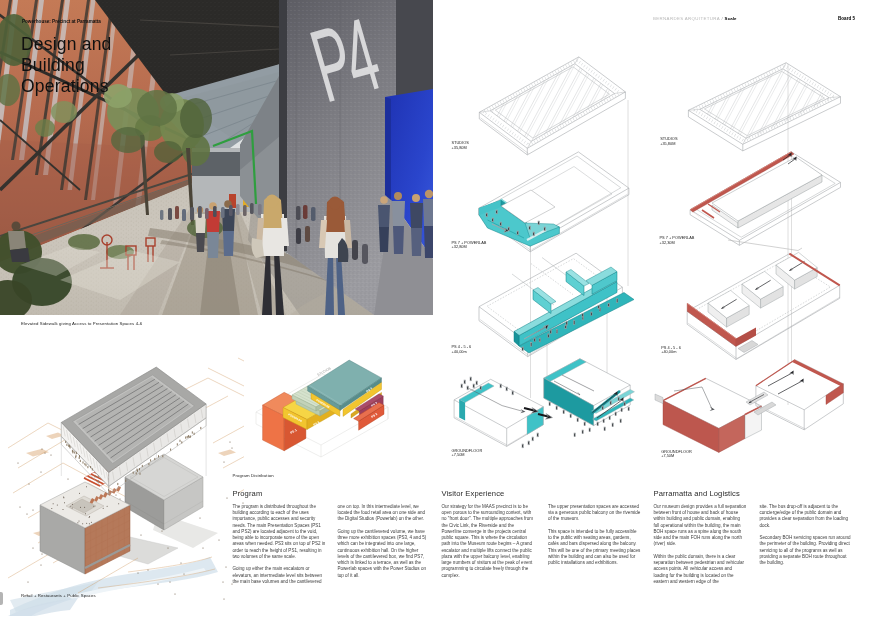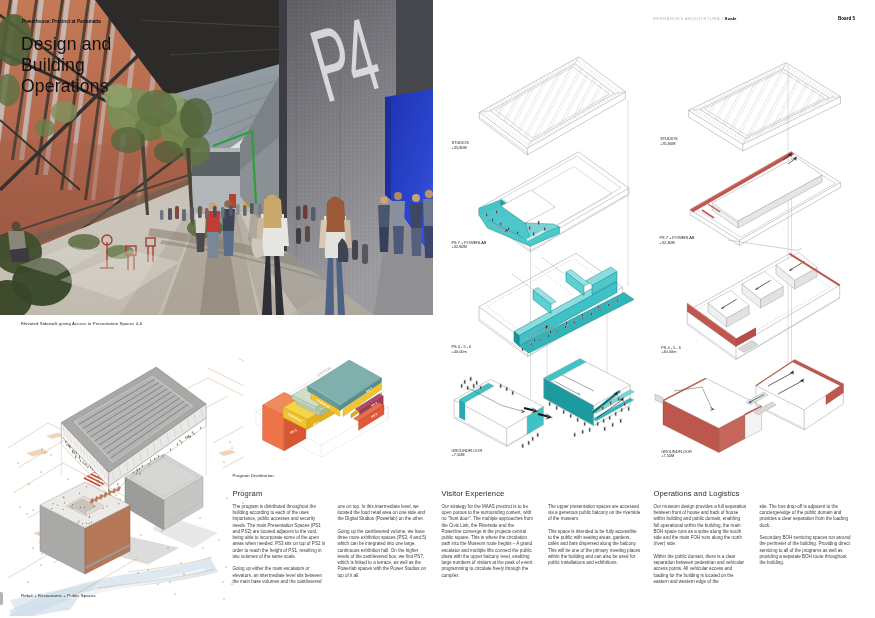--- a/index.html
+++ b/index.html
@@ -1098,21 +1098,21 @@
 
 <h3 class="sec abs" style="left:441.5px;top:489px;text-align:right;">Visitor Experience</h3>
 <div class="abs body" style="left:441.5px;top:504px;width:93px;">
 <p>Our strategy for the MAAS precinct is to be open porous to the surrounding context, with no "front door". The multiple approaches from the Civic Link, the Riverside and the Powerline converge in the projects central public square. This is where the circulation path into the Museum route begins – A grand escalator and multiple lifts connect the public plaza with the upper balcony level, enabling large numbers of visitors at the peak of event programming to circulate freely through the complex.</p>
 </div>
 <div class="abs body" style="left:548px;top:504px;width:93px;">
 <p>The upper presentation spaces are accessed via a generous public balcony on the riverside of the museum.</p>
 <p>This space is intended to be fully accessible to the public with seating areas, gardens, cafés and bars dispersed along the balcony. This will be one of the primary meeting places within the building and can also be used for public installations and exhibitions.</p>
 </div>
 
-<h3 class="sec abs" style="left:653.5px;top:489px;">Operations and Logistics</h3>
+<h3 class="sec abs" style="left:653.5px;top:489px;">Parramatta and Logistics</h3>
 <div class="abs body" style="left:653.5px;top:504px;width:93px;">
 <p>Our museum design provides a full separation between front of house and back of house within building and public domain, enabling full operational within the building, the main BOH space runs as a spine along the south side and the main FOH runs along the north (river) side.</p>
 <p>Within the public domain, there is a clear separation between pedestrian and vehicular access points. All vehicular access and loading for the building is located on the eastern and western edge of the</p>
 </div>
 <div class="abs body" style="left:759.5px;top:504px;width:93px;">
 <p>site. The bus drop-off is adjacent to the concierge/edge of the public domain and provides a clear separation from the loading dock.</p>
 <p>Secondary BOH servicing spaces run around the perimeter of the building. Providing direct servicing to all of the programs as well as providing a separate BOH route throughout the building.</p>
 </div>
 
 </body></html>

